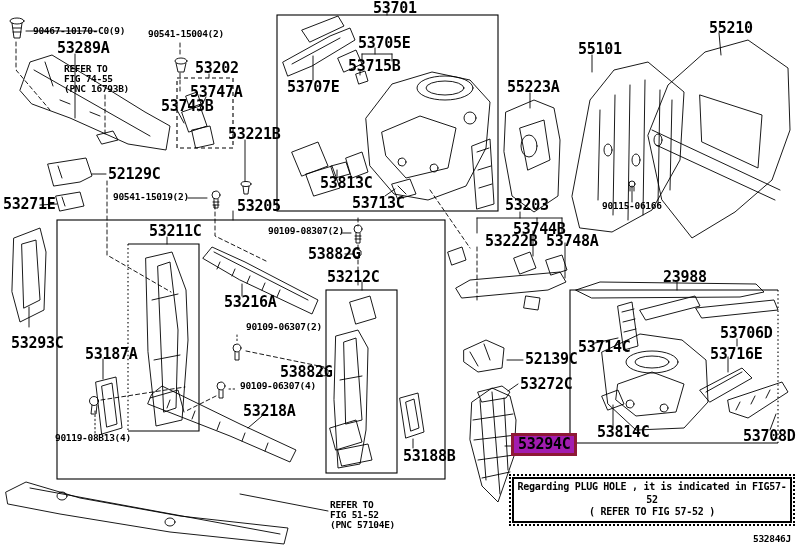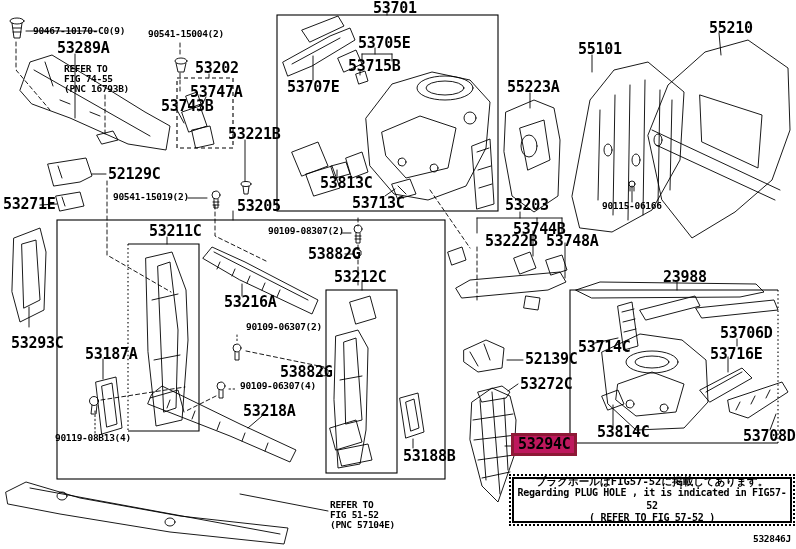--- a/index.html
+++ b/index.html
@@ -2,21 +2,21 @@
 <html><head>
 <meta charset="utf-8">
 <style>
   html,body{margin:0;padding:0;background:#fff;}
   #stage{position:relative;width:796px;height:549px;background:#ffffff;overflow:hidden;
          font-family:"DejaVu Sans Mono","Liberation Mono",monospace;}
   #artwork{position:absolute;left:0;top:0;}
   .lbl{position:absolute;color:#000;font-weight:bold;white-space:pre-line;letter-spacing:-0.3px;}
   .part{font-size:15px;line-height:1.0;}
   .small{font-size:9.5px;line-height:1.06;}
-  .hl{border:3px solid #8E1936;padding:1px 4px;margin:-5px 0 0 -7px;background:#be185d;}
+  .hl{border:3px solid #8E1936;padding:1px 4px;margin:-5px 0 0 -7px;background:#a21caf;}
   #notebox{position:absolute;left:512px;top:477px;width:276px;height:42px;
            border:2px solid #000;outline:2px dotted #000;outline-offset:1px;background:#fff;
            display:flex;flex-direction:column;justify-content:center;align-items:center;
            text-align:center;color:#000;}
   #notebox .jp{font-size:10.5px;font-weight:bold;line-height:1.15;}
   #notebox .en{font-size:10px;font-weight:bold;letter-spacing:-0.3px;line-height:1.25;}
   svg .ln{stroke:#000;fill:none;stroke-width:0.9;stroke-linejoin:round;stroke-linecap:round;}
   svg .bx{stroke:#000;fill:none;stroke-width:1.1;}
   svg .dash{stroke-dasharray:4,3;}
   svg .dot{stroke-dasharray:1.5,2.6;}
@@ -191,21 +191,21 @@
       <div class="lbl part" style="left: 3px; top: 197px;">53271E</div>
       <div class="lbl small" style="left: 113px; top: 192px;">90541-15019(2)</div>
       <div class="lbl part" style="left: 237px; top: 199px;">53205</div>
       <div class="lbl part" style="left: 149px; top: 224px;">53211C</div>
       <div class="lbl part" style="left: 224px; top: 295px;">53216A</div>
       <div class="lbl part" style="left: 11px; top: 336px;">53293C</div>
       <div class="lbl part" style="left: 85px; top: 347px;">53187A</div>
       <div class="lbl small" style="left: 55px; top: 433px;">90119-08B13(4)</div>
       <div class="lbl small" style="left: 268px; top: 226px;">90109-08307(2)</div>
       <div class="lbl part" style="left: 308px; top: 247px;">53882G</div>
-      <div class="lbl part" style="left: 334px; top: 270px; text-align: center;">53212C</div>
+      <div class="lbl part" style="left: 327px; top: 270px; text-align: center;">53212C</div>
       <div class="lbl small" style="left: 230px; top: 322px; margin-left: 16px;">90109-06307(2)</div>
       <div class="lbl part" style="left: 280px; top: 365px;">53882G</div>
       <div class="lbl small" style="left: 240px; top: 381px;">90109-06307(4)</div>
       <div class="lbl part" style="left: 243px; top: 404px;">53218A</div>
       <div class="lbl part" style="left: 403px; top: 449px;">53188B</div>
       <div class="lbl small" style="left: 330px; top: 500px;">REFER TO
 FIG 51-52
 (PNC 57104E)</div>
       <div class="lbl part" style="left: 373px; top: 1px;">53701</div>
       <div class="lbl part" style="left: 358px; top: 36px;">53705E</div>
@@ -227,18 +227,17 @@
       <div class="lbl part" style="left: 710px; top: 347px;">53716E</div>
       <div class="lbl part" style="left: 525px; top: 352px;">52139C</div>
       <div class="lbl part" style="left: 520px; top: 377px;">53272C</div>
       <div class="lbl part" style="left: 597px; top: 425px;">53814C</div>
       <div class="lbl part" style="left: 743px; top: 429px;">53708D</div>
       <div class="lbl part hl" style="left: 518px; top: 438px; border-color: rgb(142, 25, 54);">53294C</div>
       <div class="lbl small" style="left: 753px; top: 534px;">532846J</div>
     </div>
 
 <div id="notebox">
-  <div class="jp">プラグホールはFIG57-52に掲載してあります。</div>
   <div class="en">Regarding PLUG HOLE , it is indicated in FIG57-52</div>
   <div class="en">(  REFER TO FIG 57-52 )</div>
 </div>
 
 </div>
 
 </body></html>

